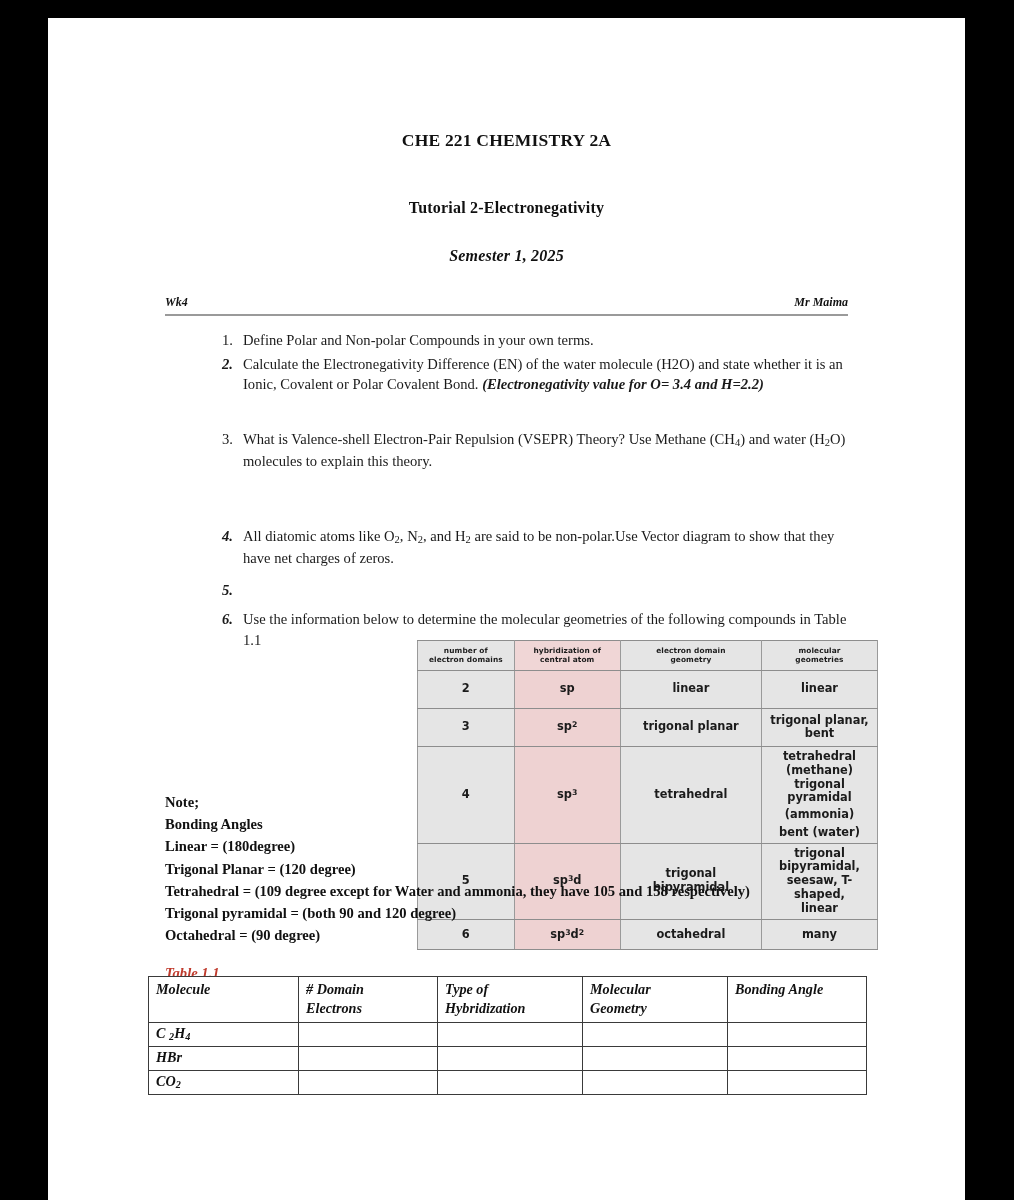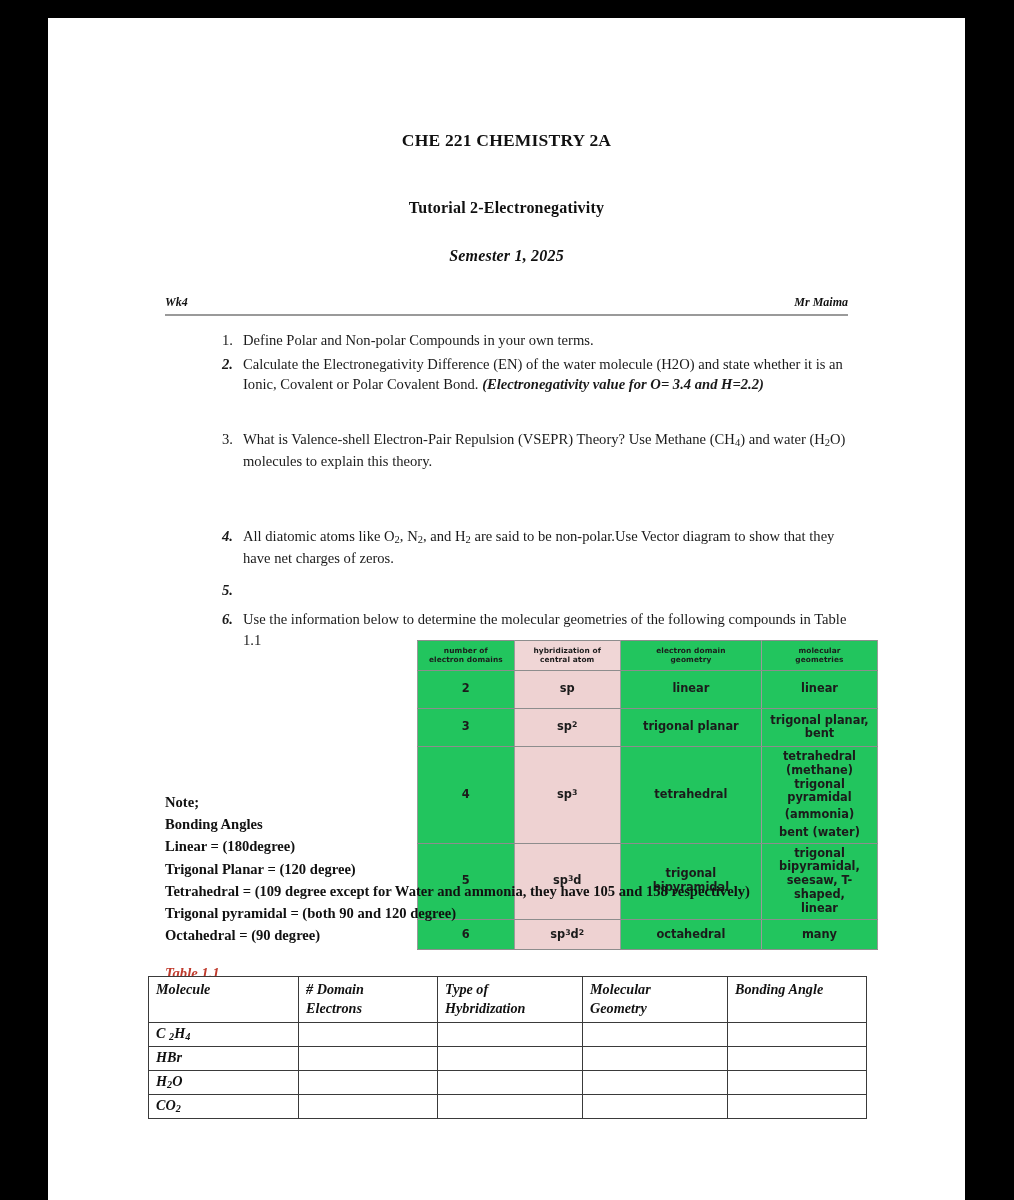--- a/index.html
+++ b/index.html
@@ -58,21 +58,21 @@
 
   
   #hyb-wrap {
     position: absolute;
     left: 369px; top: 622px;
     width: 461px;
   }
   table.hyb {
     width: 461px;
     border-collapse: collapse;
-    background: #22c55e;
+    background: #e5e5e5;
     font-family: "DejaVu Sans", sans-serif;
     color: #1b1b1b;
   }
   table.hyb td, table.hyb th {
     border-top: 1.6px solid #8d8d8d;
     border-bottom: 1.6px solid #8d8d8d;
     border-left: 1.6px solid #9a9a9a;
     border-right: 1.6px solid #9a9a9a;
     text-align: center;
     vertical-align: middle;
@@ -311,27 +311,20 @@
           <td class="blank w-ang"></td>
         </tr>
         <tr>
           <td class="mol w-mol"><span>HBr</span><sub></sub><span></span><sub></sub></td>
           <td class="blank w-dom"></td>
           <td class="blank w-typ"></td>
           <td class="blank w-geo"></td>
           <td class="blank w-ang"></td>
         </tr>
         <tr>
-          <td class="mol w-mol"><span>H</span><sub>2</sub><span>O</span><sub></sub></td>
-          <td class="blank w-dom"></td>
-          <td class="blank w-typ"></td>
-          <td class="blank w-geo"></td>
-          <td class="blank w-ang"></td>
-        </tr>
-        <tr>
           <td class="mol w-mol"><span>CO</span><sub>2</sub><span></span><sub></sub></td>
           <td class="blank w-dom"></td>
           <td class="blank w-typ"></td>
           <td class="blank w-geo"></td>
           <td class="blank w-ang"></td>
         </tr>
       </tbody>
     </table>
   </div>
 

